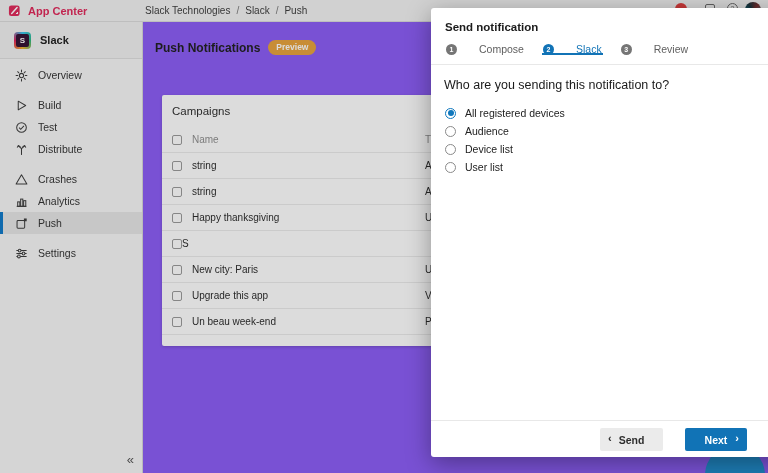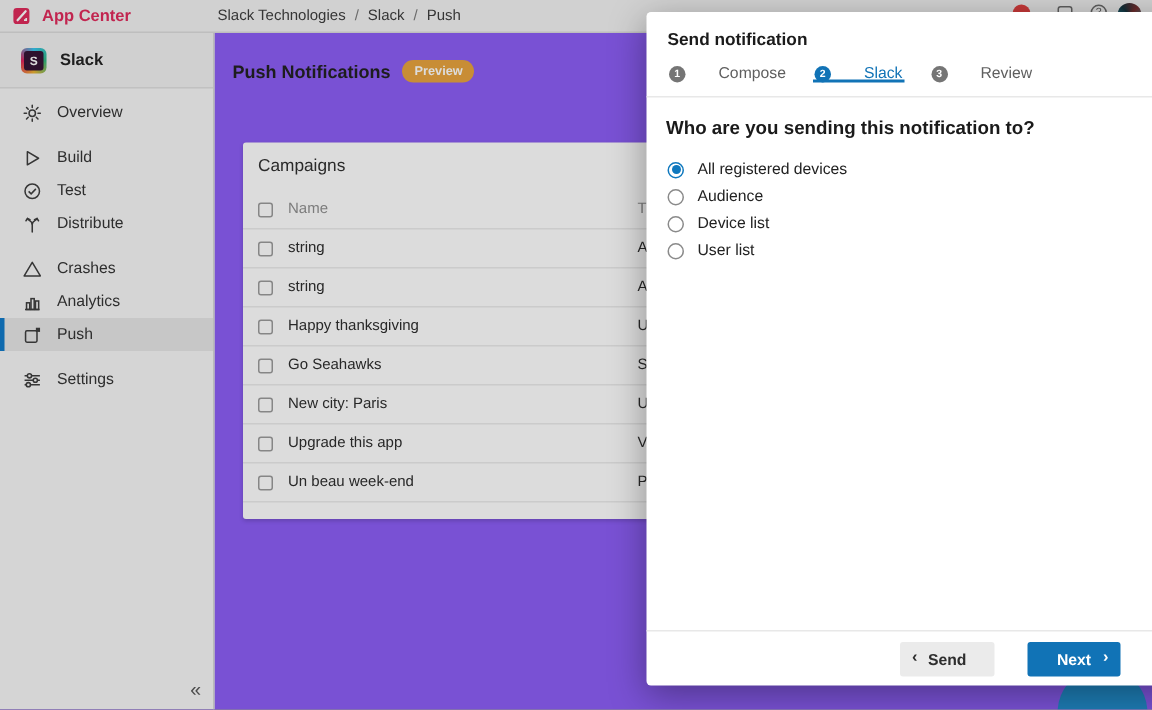--- a/index.html
+++ b/index.html
@@ -69,21 +69,21 @@
   .close { position:absolute; right:13px; top:21px; font-size:14px; color:#333; cursor:pointer; line-height:1; }
   .steps { position:absolute; left:14px; top:33px; display:flex; gap:17px; }
   .step { display:flex; align-items:center; gap:22px; padding:2px 1px 0; position:relative; cursor:pointer; }
   .step-num { width:11px; height:11px; border-radius:50%; background:#757575; color:#fff; font-size:7px;
               font-weight:bold; display:flex; align-items:center; justify-content:center; }
   .step-label { font-size:10.5px; color:#5f5f5f; }
   .step.active .step-num { background:#1173b6; }
   .step.active .step-label { color:#1173b6; }
   .step.active::after { content:""; position:absolute; left:0; right:0; bottom:0; height:2px; background:#1173b6; }
   .steps-border { position:absolute; left:0; right:0; top:56px; height:1px; background:#e8e8e8; }
-  .question { position:absolute; left:13px; top:70px; font-size:12.5px; font-weight:bold; color:#1a1a1a; }
+  .question { position:absolute; left:13px; top:70px; font-size:12.5px; font-weight:normal; color:#1a1a1a; }
   .options { position:absolute; left:14px; top:99px; display:flex; flex-direction:column; gap:6px; }
   .option { display:flex; align-items:center; gap:9px; height:12px; cursor:pointer; }
   .radio { width:11px; height:11px; border-radius:50%; border:1px solid #8a8a8a; background:#fff; position:relative; flex:0 0 auto; }
   .option.sel .radio { border:1.5px solid #0f78be; }
   .option.sel .radio::after { content:""; position:absolute; inset:1.5px; border-radius:50%; background:#0f78be; }
   .option-label { font-size:10.5px; color:#222; }
   .footer-border { position:absolute; left:0; right:0; bottom:36px; height:1px; background:#e8e8e8; }
   .btn { position:absolute; bottom:6px; height:23px; border:none; border-radius:2px; font-family:inherit;
          font-size:10.5px; font-weight:bold; display:flex; align-items:center; justify-content:center; cursor:pointer; }
   .btn-back { left:169px; width:63px; background:#ebebeb; color:#2e2e2e; }
@@ -257,21 +257,20 @@
             </div>
 
             <div class="trow">
               <span class="cb"></span>
               <span class="cell-name">Happy thanksgiving</span>
               <span class="cell-frag">U</span>
             </div>
 
             <div class="trow">
               <span class="cb"></span>
-              <span class="cell-name">Go Seahawks</span>
               <span class="cell-frag">S</span>
             </div>
 
             <div class="trow">
               <span class="cb"></span>
               <span class="cell-name">New city: Paris</span>
               <span class="cell-frag">U</span>
             </div>
 
             <div class="trow">

